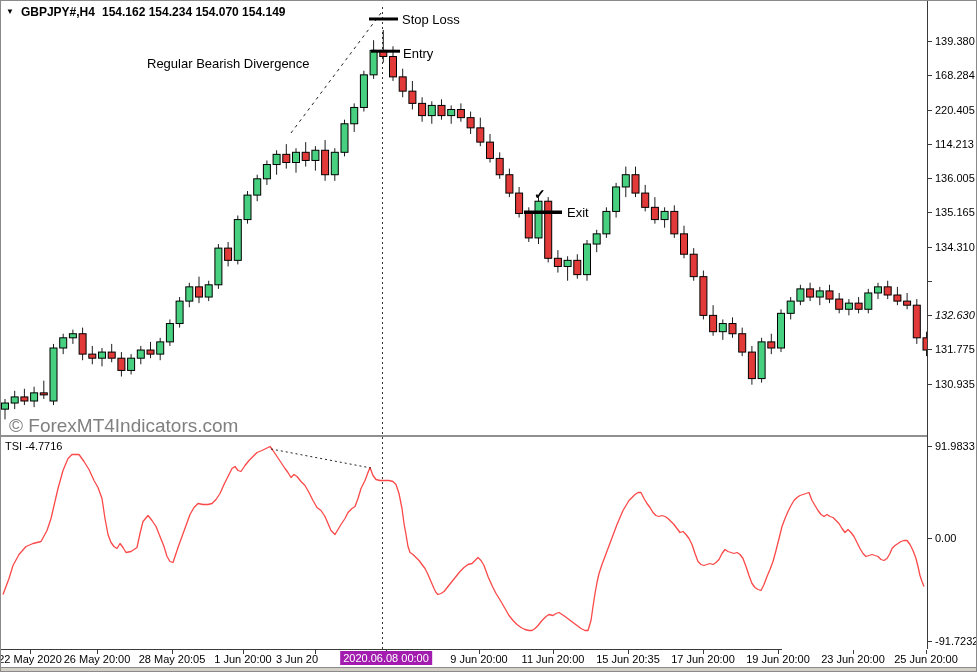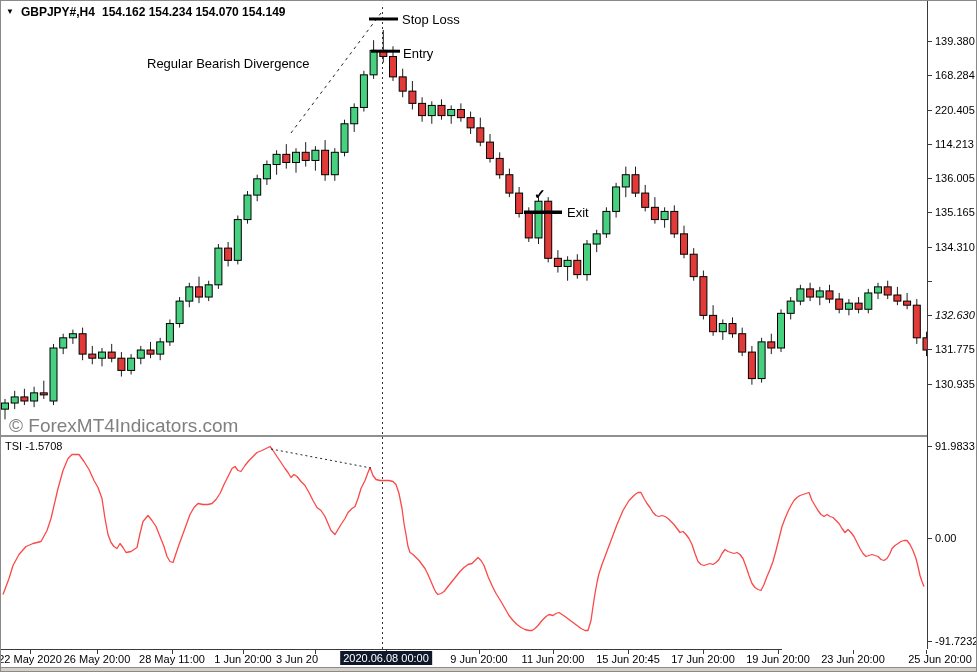--- a/index.html
+++ b/index.html
@@ -32,21 +32,21 @@
   .pa-label{position:absolute;left:7px;font-size:11px;color:#000;white-space:nowrap;}
   .pa-tick{position:absolute;left:0;width:4px;height:1px;background:#3a3a3a;}
   .time-axis{
     position:absolute;left:0;top:648px;width:781px;height:18px;background:#fff;
     border-top:1px solid #3a3a3a;box-sizing:border-box;
   }
   .ta-label{
     position:absolute;top:3px;transform:translateX(-50%);
     font-size:11px;color:#000;white-space:nowrap;padding:0 2px;
   }
-  .ta-label.hl{background:#0f172a;color:#fff;top:1px;padding:1px 3px;}
+  .ta-label.hl{background:#a21caf;color:#fff;top:1px;padding:1px 3px;}
   .ta-tick{position:absolute;top:0;width:1px;height:4px;background:#3a3a3a;}
   .bottom-strip{
     position:absolute;left:0;top:666px;width:977px;height:6px;
     background:#d4d0c8;border-top:1px solid #8a8a8a;box-sizing:border-box;
   }
 </style>
 </head>
 <body>
 
 <div class="window">
@@ -265,21 +265,21 @@
   <div class="ann ann-divergence">Regular Bearish Divergence</div>
   <div class="ann ann-stoploss">Stop Loss</div>
   <div class="ann ann-entry">Entry</div>
   <div class="ann ann-check">✓</div>
   <div class="ann ann-exit">Exit</div>
 
   <div class="watermark">© ForexMT4Indicators.com</div>
 
   <div class="divider"></div>
 
-  <div class="tsi-label">TSI -1.5708</div>
+  <div class="tsi-label">TSI -4.7716</div>
 
   <div class="price-axis" id="price-axis">
       <div class="pa-tick" style="top: 40px;"></div>
       <div class="pa-label" style="top: 34px;">139.380</div>
       <div class="pa-tick" style="top: 74.25px;"></div>
       <div class="pa-label" style="top: 68.25px;">168.284</div>
       <div class="pa-tick" style="top: 108.5px;"></div>
       <div class="pa-label" style="top: 102.5px;">220.405</div>
       <div class="pa-tick" style="top: 142.75px;"></div>
       <div class="pa-label" style="top: 136.75px;">114.213</div>
@@ -303,37 +303,37 @@
       <div class="pa-label" style="top: 531px;">0.00</div>
       <div class="pa-tick" style="top: 640px;"></div>
       <div class="pa-label" style="top: 634px;">-91.7232</div>
     </div>
   <div class="time-axis" id="time-axis">
       <div class="ta-tick" style="left: 29px;"></div>
       <div class="ta-label" style="left: 29px;">22 May 2020</div>
       <div class="ta-tick" style="left: 96px;"></div>
       <div class="ta-label" style="left: 96px;">26 May 20:00</div>
       <div class="ta-tick" style="left: 171px;"></div>
-      <div class="ta-label" style="left: 171px;">28 May 11:00</div>
+      <div class="ta-label" style="left: 171px;">28 May 20:05</div>
       <div class="ta-tick" style="left: 242px;"></div>
       <div class="ta-label" style="left: 242px;">1 Jun 20:00</div>
       <div class="ta-tick" style="left: 314px;"></div>
       <div class="ta-label" style="left: 296px;">3 Jun 20</div>
       <div class="ta-tick" style="left: 385px;"></div>
       <div class="ta-label hl" style="left: 385px;">2020.06.08 00:00</div>
       <div class="ta-tick" style="left: 478px;"></div>
       <div class="ta-label" style="left: 478px;">9 Jun 20:00</div>
       <div class="ta-tick" style="left: 552px;"></div>
       <div class="ta-label" style="left: 552px;">11 Jun 20:00</div>
       <div class="ta-tick" style="left: 627px;"></div>
-      <div class="ta-label" style="left: 627px;">15 Jun 20:45</div>
+      <div class="ta-label" style="left: 627px;">15 Jun 20:35</div>
       <div class="ta-tick" style="left: 702px;"></div>
       <div class="ta-label" style="left: 702px;">17 Jun 20:00</div>
       <div class="ta-tick" style="left: 777px;"></div>
       <div class="ta-label" style="left: 777px;">19 Jun 20:00</div>
       <div class="ta-tick" style="left: 852px;"></div>
       <div class="ta-label" style="left: 852px;">23 Jun 20:00</div>
       <div class="ta-tick" style="left: 925px;"></div>
-      <div class="ta-label" style="left: 925px; margin-left: 14px;">25 Jun 20:00</div>
+      <div class="ta-label" style="left: 925px;">25 Jun 20:00</div>
     </div>
   <div class="bottom-strip"></div>
 
 </div>
 
 </body></html>

